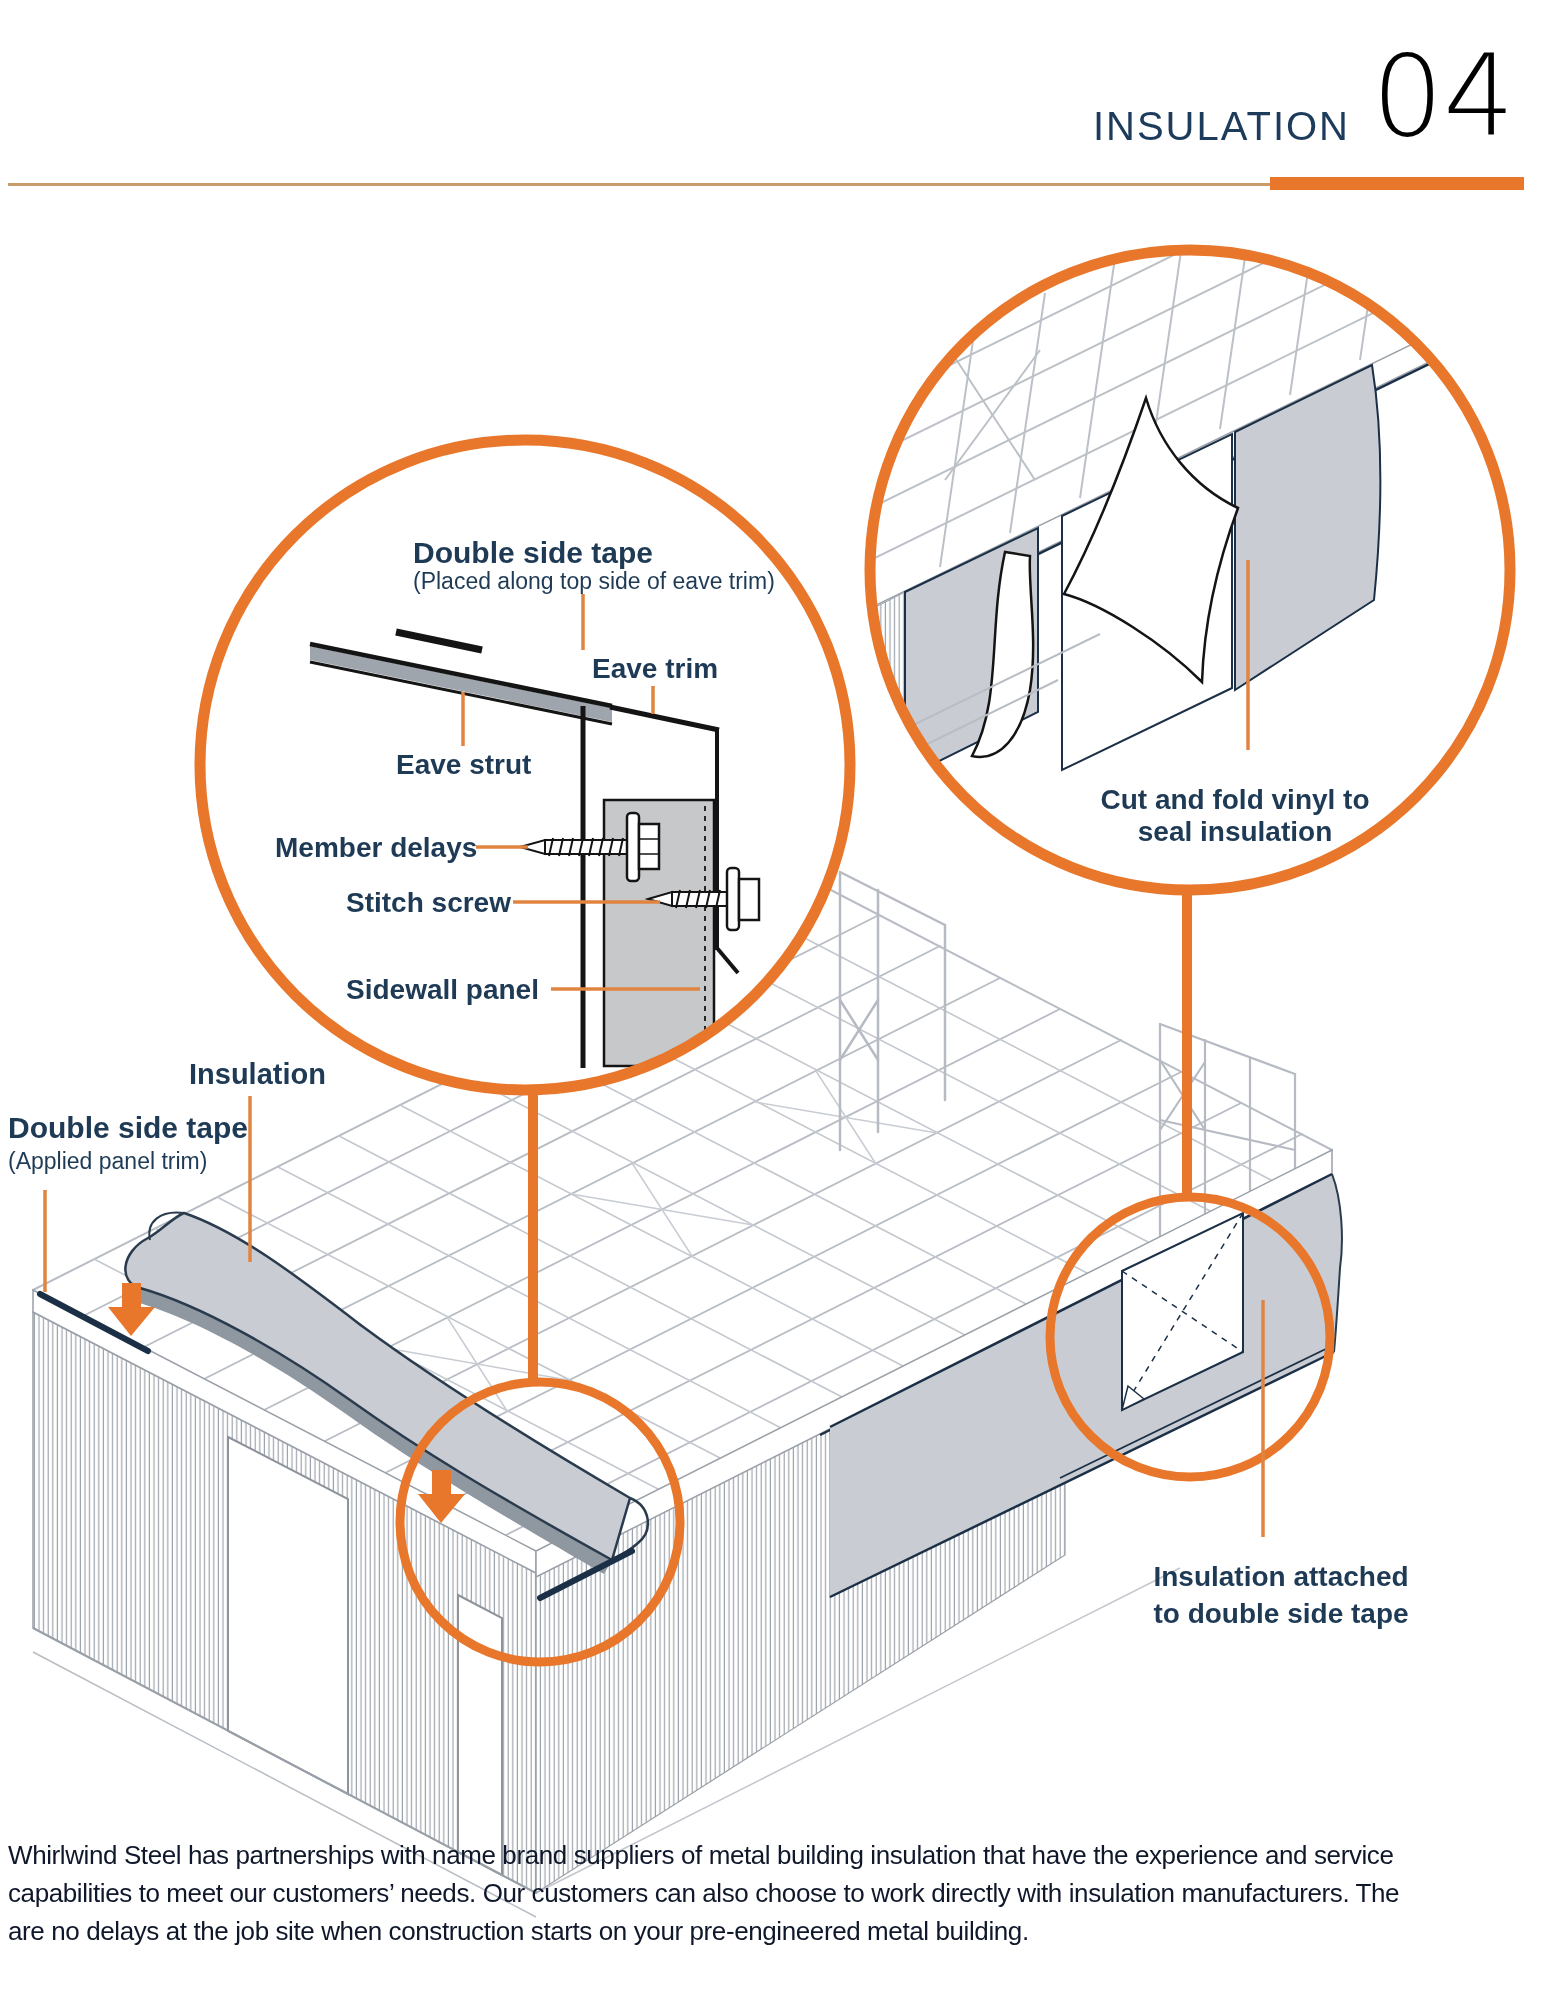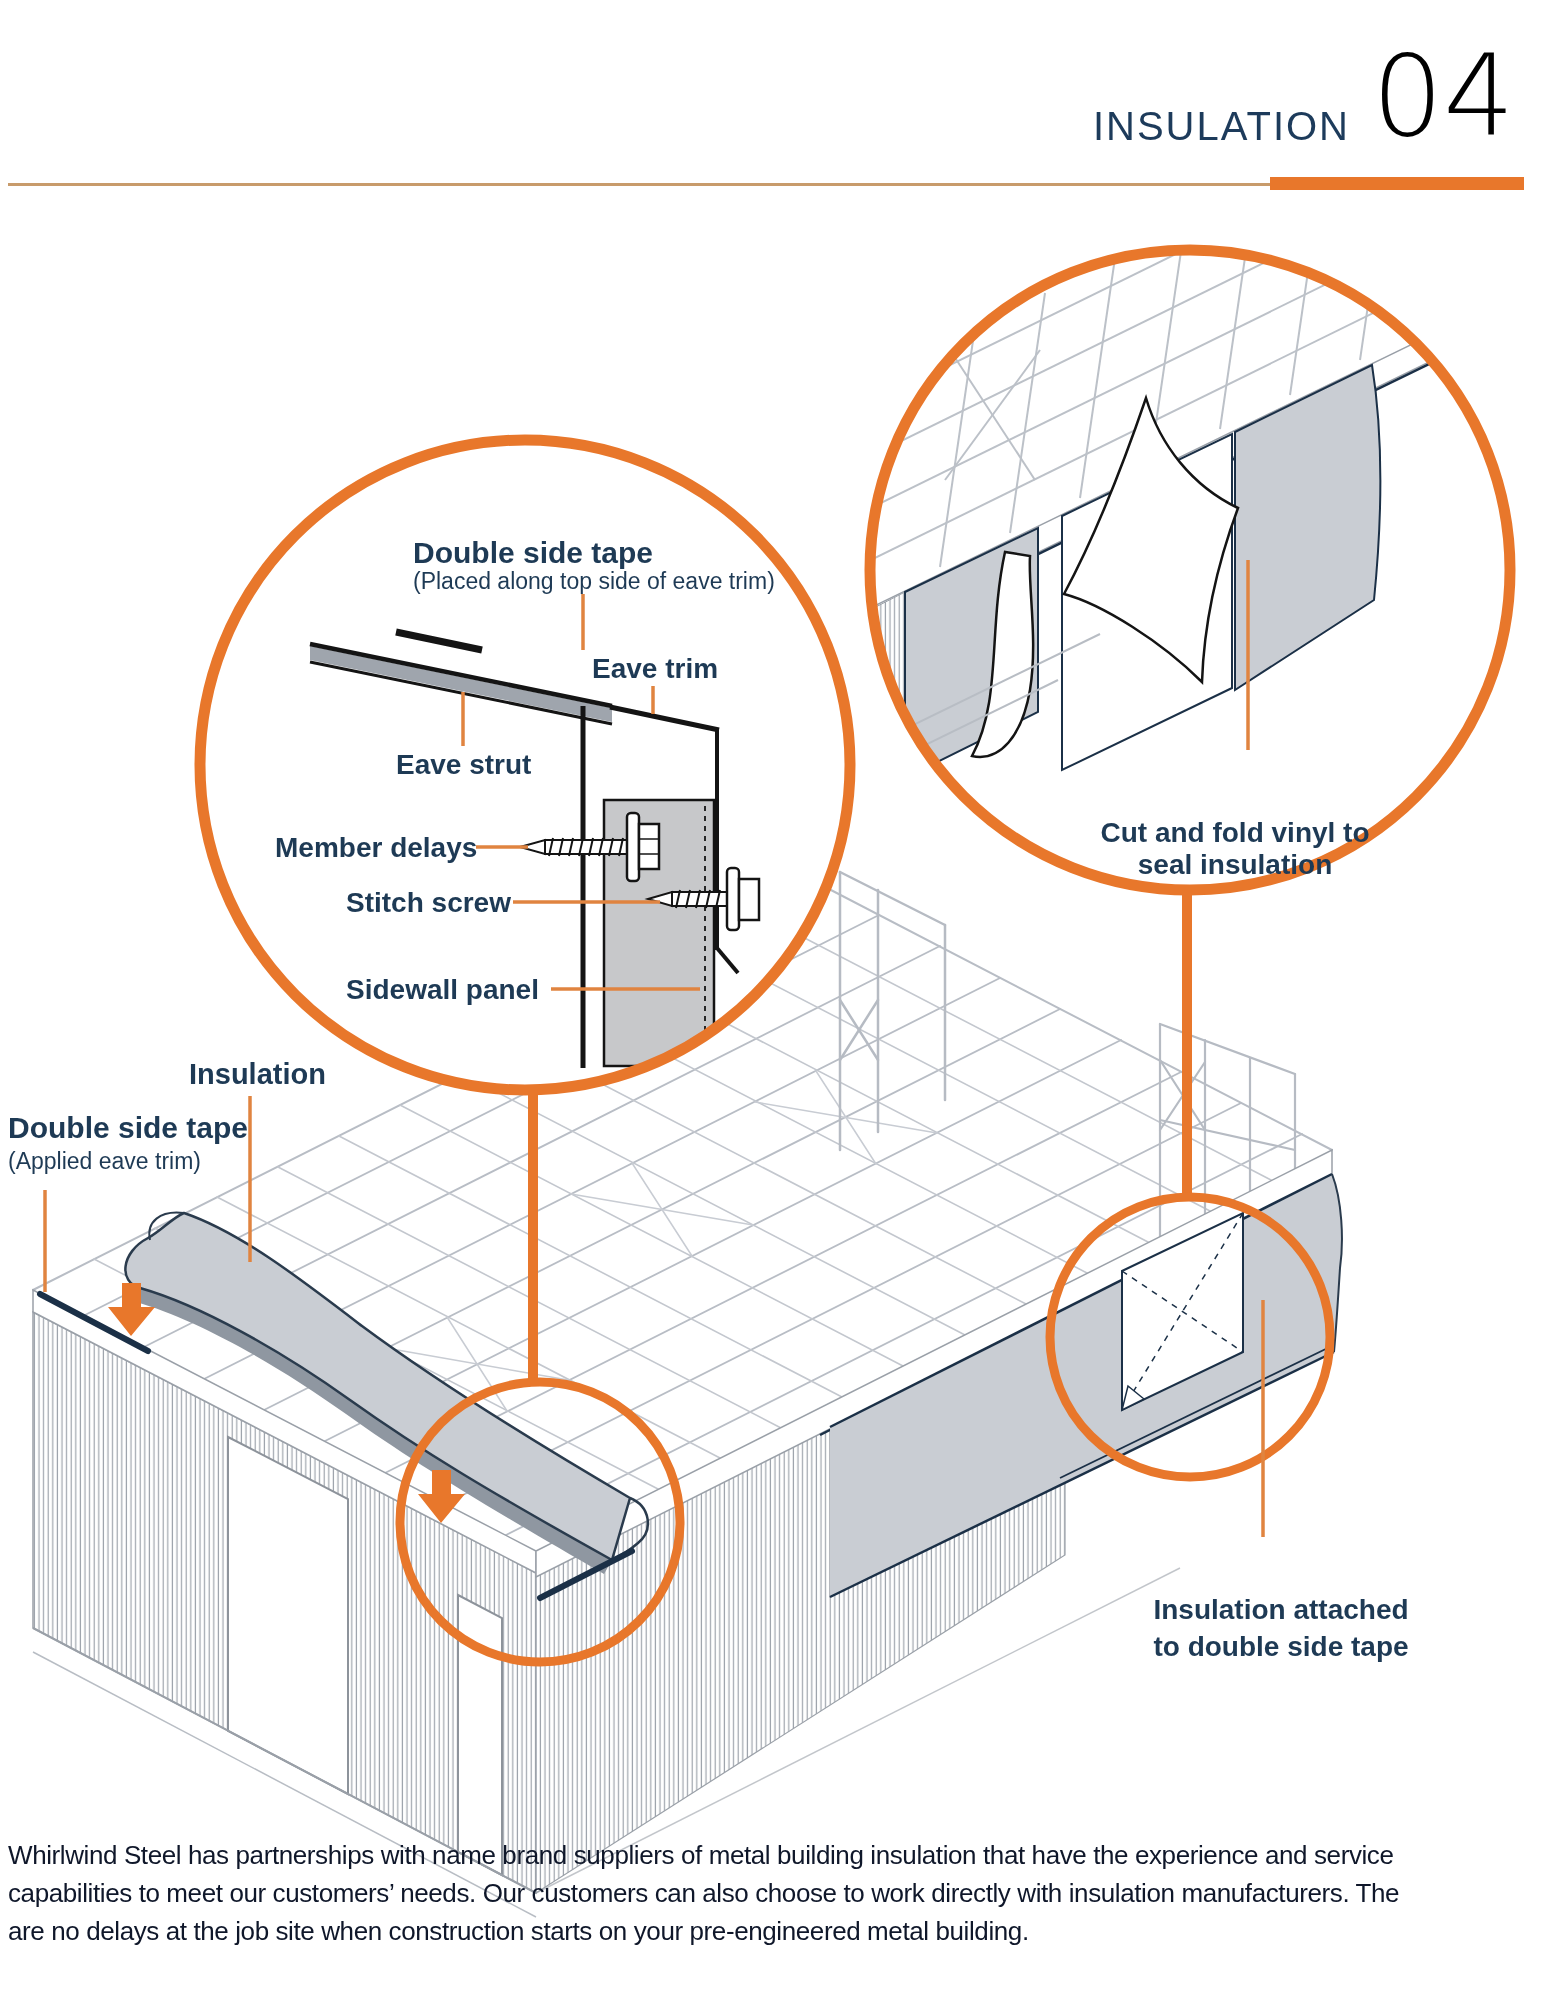--- a/index.html
+++ b/index.html
@@ -1,21 +1,21 @@
 <!DOCTYPE html>
 <html><head>
 <meta charset="utf-8">
 <style>
   html,body{margin:0;padding:0;background:#ffffff;}
   #page{position:relative;width:1524px;height:2000px;background:#ffffff;overflow:hidden;
         font-family:"Liberation Sans", sans-serif;}
   svg{position:absolute;left:0;top:0;}
   .lbl{position:absolute;color:#1e3a55;font-weight:600;font-size:28px;line-height:1.15;white-space:nowrap;}
   .lbl-note{font-weight:500;font-size:23px;}
-  .lbl-center{text-align:center;white-space:normal;margin-top:33px;}
+  .lbl-center{text-align:center;white-space:normal;}
   #hdr-title{position:absolute;left:1020px;top:104px;width:330px;text-align:right;
              font-size:40px;letter-spacing:2px;color:#1d3b5b;font-weight:400;}
   #hdr-num{position:absolute;left:1372px;top:40px;width:160px;font-size:112px;line-height:1.0;
            color:#000000;font-weight:200;font-family:"DejaVu Sans", sans-serif;}
   #rule-thin{position:absolute;left:8px;top:183px;width:1262px;height:3px;background:#c89b6b;}
   #rule-thick{position:absolute;left:1270px;top:177px;width:267px;height:13px;background:#e8772b;}
   #paragraph{position:absolute;left:8px;top:1836px;width:1532px;color:#0f172a;
              font-size:26px;line-height:38px;letter-spacing:-0.4px;font-weight:400;}
   #paragraph div{white-space:nowrap;}
 </style>
@@ -273,21 +273,21 @@
   <div class="lbl" style="left:346px;top:887px;">Stitch screw</div>
   <div class="lbl" style="left:346px;top:974px;">Sidewall panel</div>
 
   <div class="lbl lbl-center" style="left:1085px;top:784px;width:300px;">
     <div>Cut and fold vinyl to</div>
     <div>seal insulation</div>
   </div>
 
   <div class="lbl" style="left:189px;top:1058px;font-size:29px;">Insulation</div>
   <div class="lbl" style="left:8px;top:1111px;font-size:30px;">Double side tape</div>
-  <div class="lbl lbl-note" style="left:8px;top:1148px;">(Applied eave trim)</div>
+  <div class="lbl lbl-note" style="left:8px;top:1148px;">(Applied panel trim)</div>
 
   <div class="lbl lbl-center" style="left:1120px;top:1558px;width:322px;line-height:37px;">
     <div>Insulation attached</div>
     <div>to double side tape</div>
   </div>
 
   <div id="paragraph">
     <div>Whirlwind Steel has partnerships with name brand suppliers of metal building insulation that have the experience and service</div>
     <div>capabilities to meet our customers’ needs. Our customers can also choose to work directly with insulation manufacturers. The</div>
     <div>are no delays at the job site when construction starts on your pre-engineered metal building.</div>

